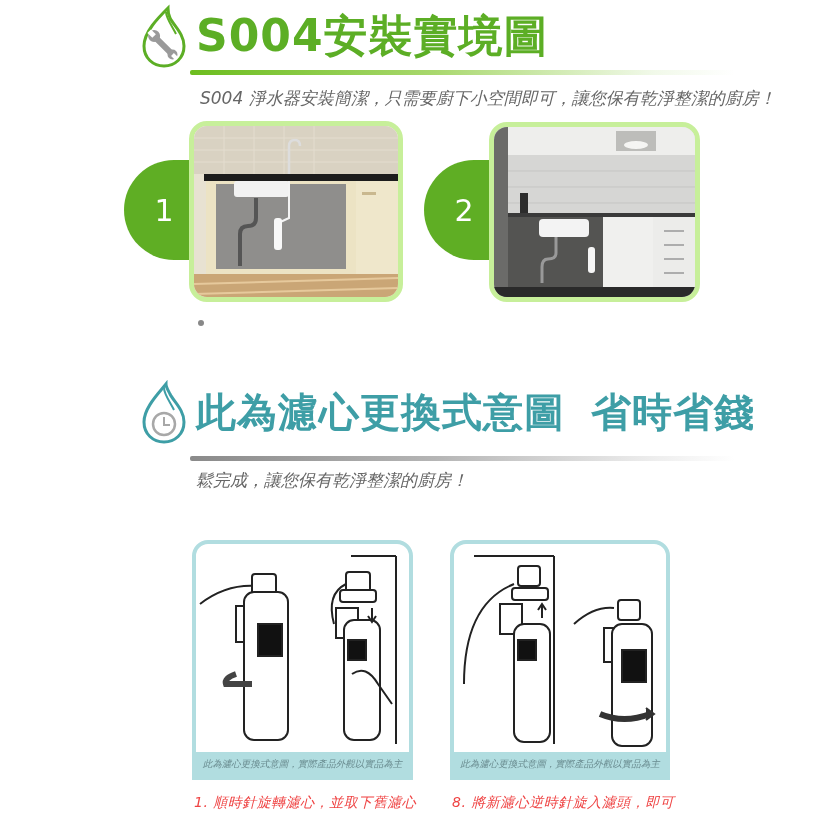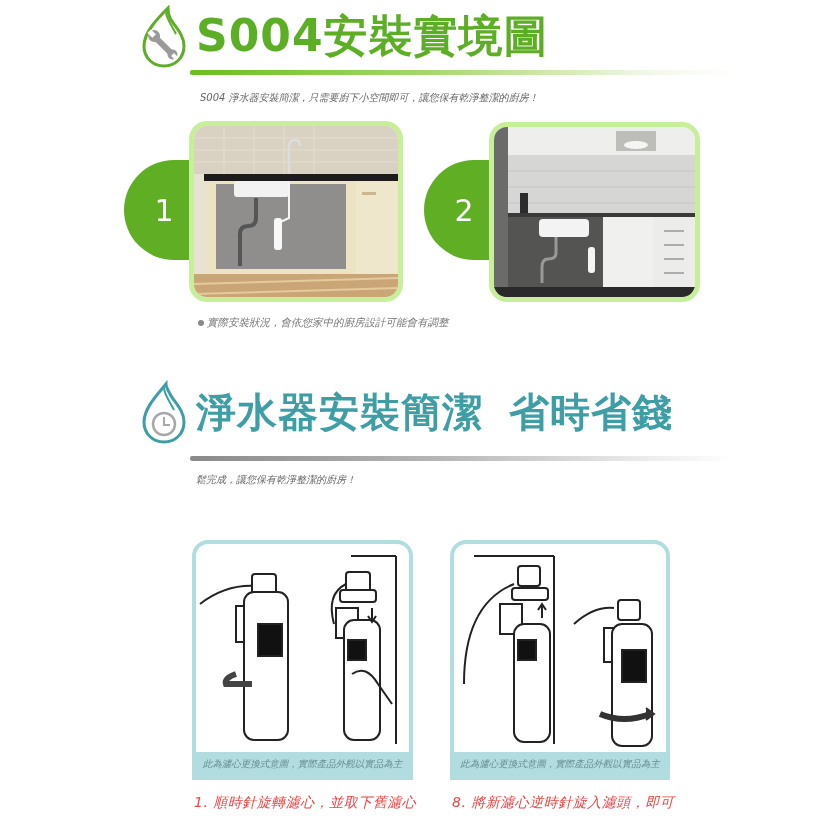--- a/index.html
+++ b/index.html
@@ -9,21 +9,21 @@
 
   
   .title { position:absolute; font-weight:bold; letter-spacing:1px; white-space:nowrap; }
   .title-green { left:196px; top:6px; font-size:44px; color:#5cae25; line-height:60px; }
   .title-teal { left:196px; top:384px; font-size:40px; color:#3e9ea6; line-height:56px; }
 
   .rule { position:absolute; height:5px; border-radius:2px; }
   .rule-green { left:190px; top:70px; width:545px; background:linear-gradient(to right,#6cbd1e 0%,#a9d86e 45%,rgba(220,240,200,0.4) 85%,rgba(255,255,255,0) 100%); }
   .rule-grey { left:190px; top:456px; width:545px; background:linear-gradient(to right,#8a8a8a 0%,#b5b5b5 45%,rgba(220,220,220,0.5) 85%,rgba(255,255,255,0) 100%); }
 
-  .desc { position:absolute; font-size:10px; font-style:italic; color:#666; line-height:20px; }
+  .desc { position:absolute; font-size:17px; font-style:italic; color:#666; line-height:20px; }
 
   
   .photo-wrap { position:absolute; border:5px solid #c7ef9a; border-radius:18px; overflow:hidden; box-sizing:border-box; }
   .badge { position:absolute; width:76px; height:100px; background:#5fae24; border-radius:50px 0 0 50px;
            color:#fff; font-size:30px; display:flex; align-items:center; justify-content:center; padding-left:4px; box-sizing:border-box; }
 
   .note { position:absolute; left:198px; top:316px; font-size:10.5px; color:#777; font-style:italic; white-space:nowrap; }
   .note .dot { display:inline-block; width:6px; height:6px; border-radius:50%; background:#888; margin-right:3px; vertical-align:middle; }
 
   
@@ -112,31 +112,31 @@
         <line x1="170" y1="118" x2="190" y2="118"></line>
         <line x1="170" y1="132" x2="190" y2="132"></line>
         <line x1="170" y1="146" x2="190" y2="146"></line>
       </g>
     <rect x="94" y="120" width="7" height="26" rx="3" fill="#f5f5f5"></rect>
     <path d="M62 110 L62 126 Q62 132 54 132 Q48 132 48 140 L48 156" fill="none" stroke="#999" stroke-width="3"></path>
     <rect x="0" y="160" width="201" height="10" fill="#2a2a2a"></rect>
   </svg>
 </div>
 
-<div class="note"><span class="dot"></span><span>實際安裝狀況，會依您家中的廚房設計可能會有調整</span></div>
+<div class="note"><span class="dot"></span></div>
 
 <div class="abs" style="left:138px;top:380px;width:52px;height:66px;">
   <svg width="52" height="66" viewBox="0 0 52 66">
     <path d="M28 4 C20 14 6 28 6 42 C6 54 15 62 26 62 C37 62 46 54 46 42 C46 30 36 22 32 14 C30 10 28 7 28 4 Z" fill="none" stroke="#3e9ea6" stroke-width="3"></path>
     <path d="M26 8 C26 14 32 22 36 30" fill="none" stroke="#3e9ea6" stroke-width="2"></path>
     <circle cx="26" cy="44" r="11" fill="none" stroke="#a8a8a8" stroke-width="2.5"></circle>
     <path d="M26 37 L26 45 L32 45" fill="none" stroke="#a8a8a8" stroke-width="2"></path>
   </svg>
 </div>
-<div class="title title-teal"><span>淨水器安裝簡潔</span><span style="display:inline-block;width:26px;"></span><span>省時省錢</span></div>
+<div class="title title-teal"><span>此為濾心更換式意圖</span><span style="display:inline-block;width:26px;"></span><span>省時省錢</span></div>
 <div class="rule rule-grey"></div>
 <div class="desc" style="left:196px;top:470px;">
   <div>鬆完成，讓您保有乾淨整潔的廚房！</div>
 </div>
 
 <div class="tbox" style="left:192px;top:540px;width:221px;height:240px;">
   <svg width="213" height="208" viewBox="0 0 213 208">
     <g fill="#fff" stroke="#222" stroke-width="2">
       <path d="M4 60 Q30 40 60 42" fill="none"></path>
       <rect x="56" y="30" width="24" height="22" rx="3"></rect>

